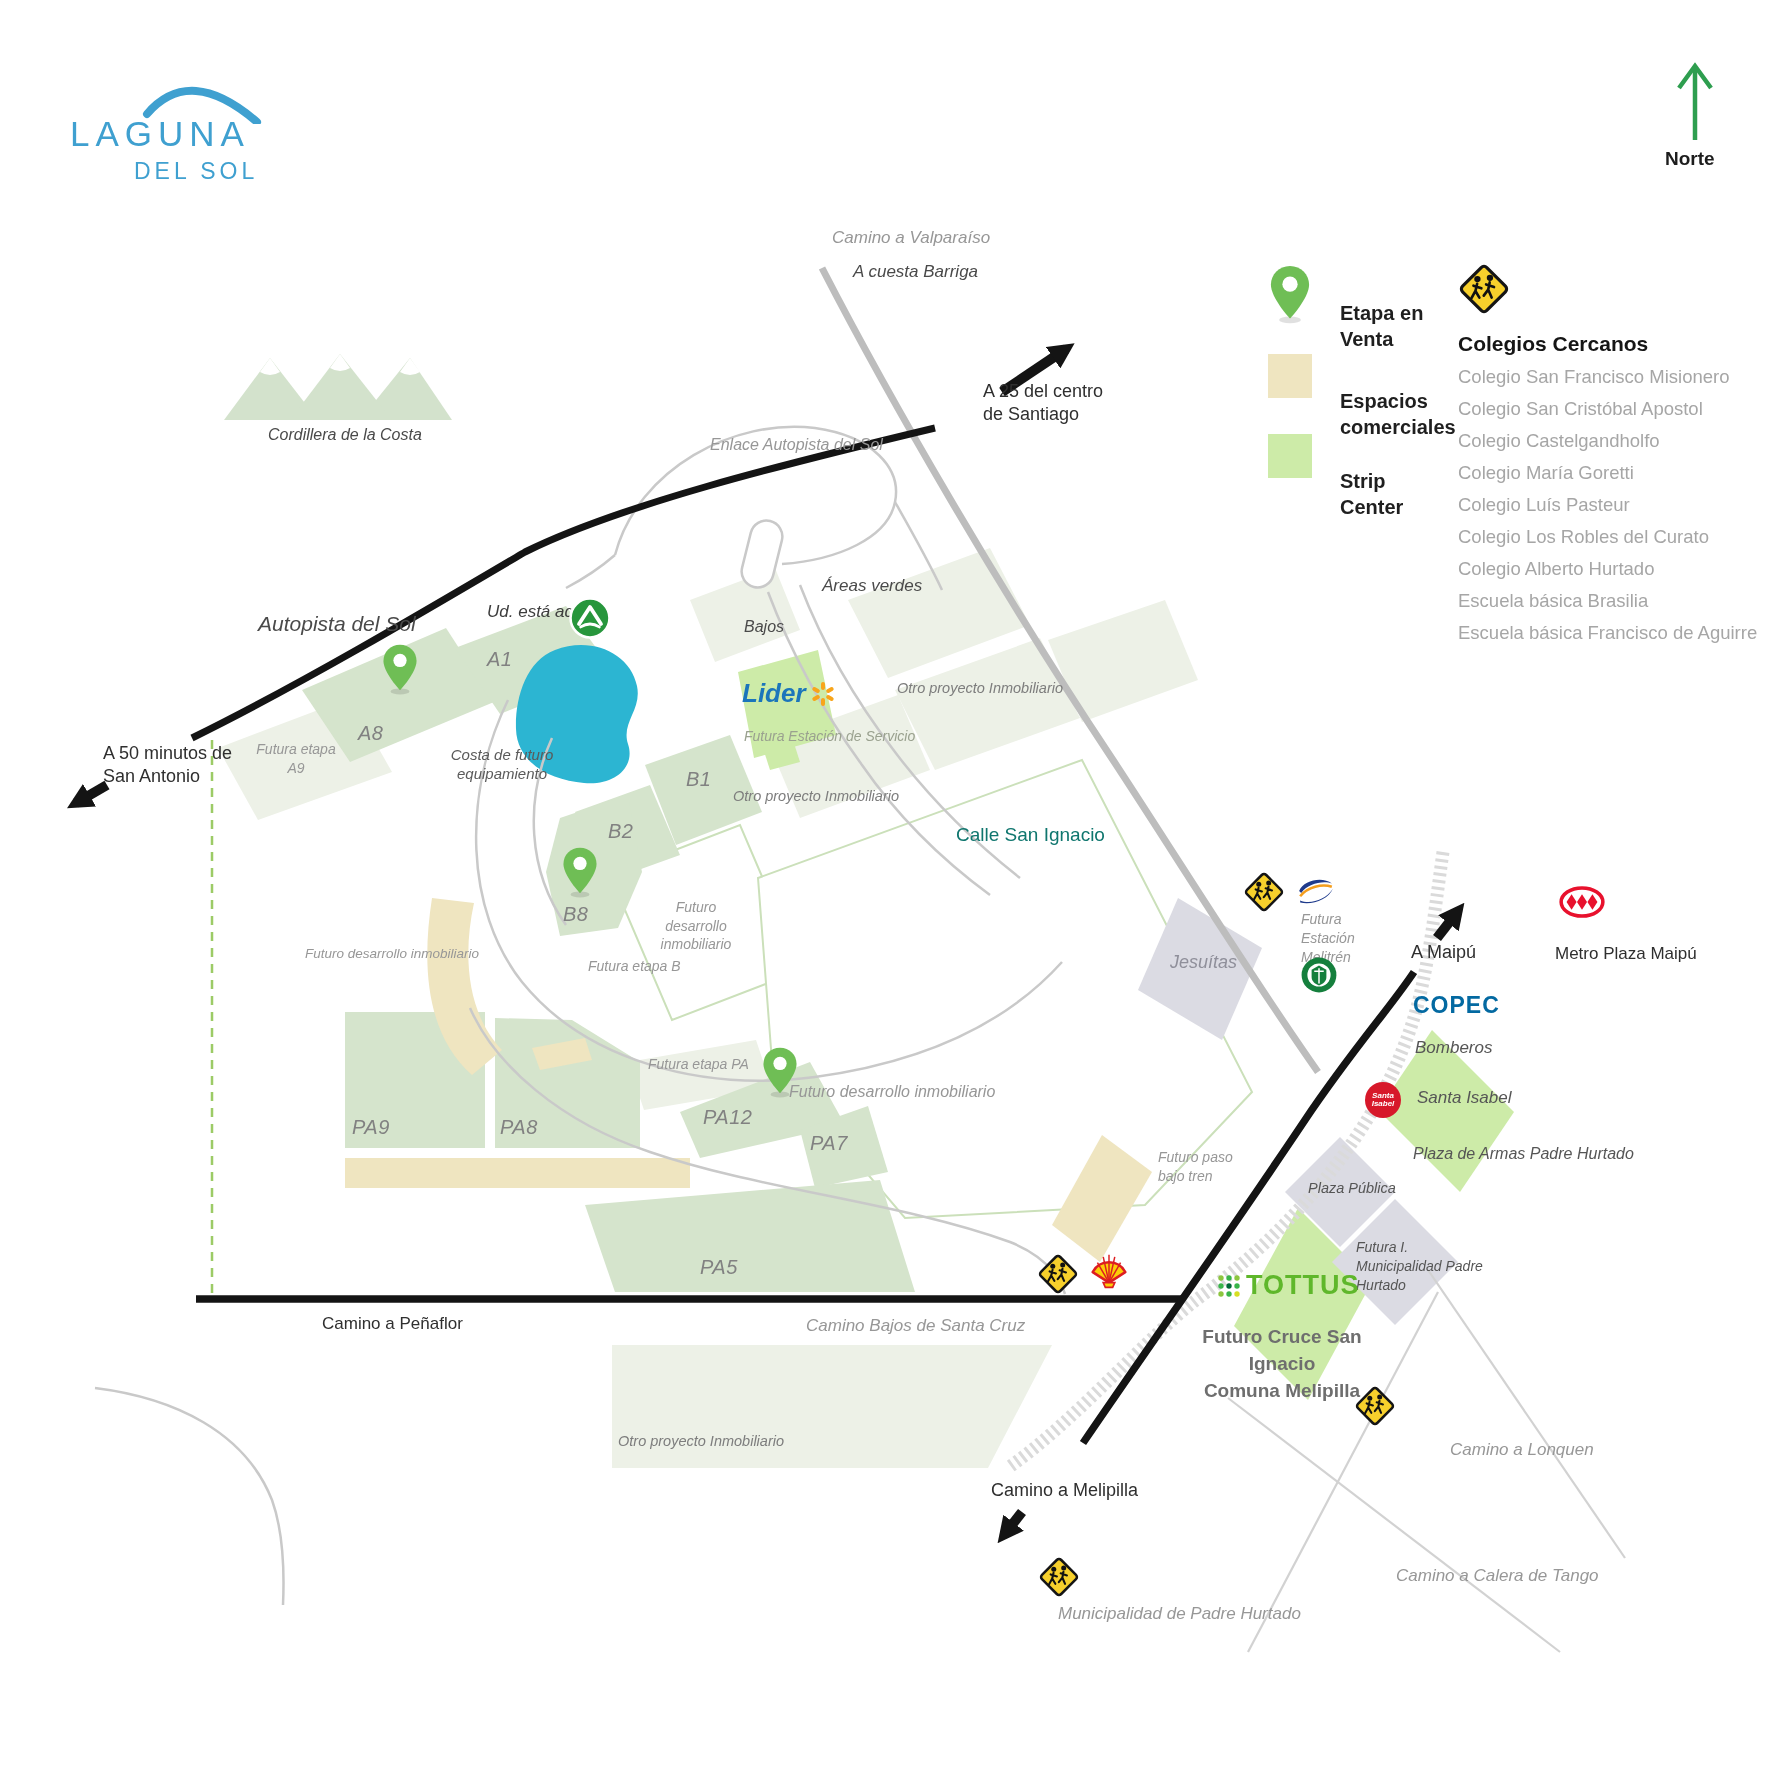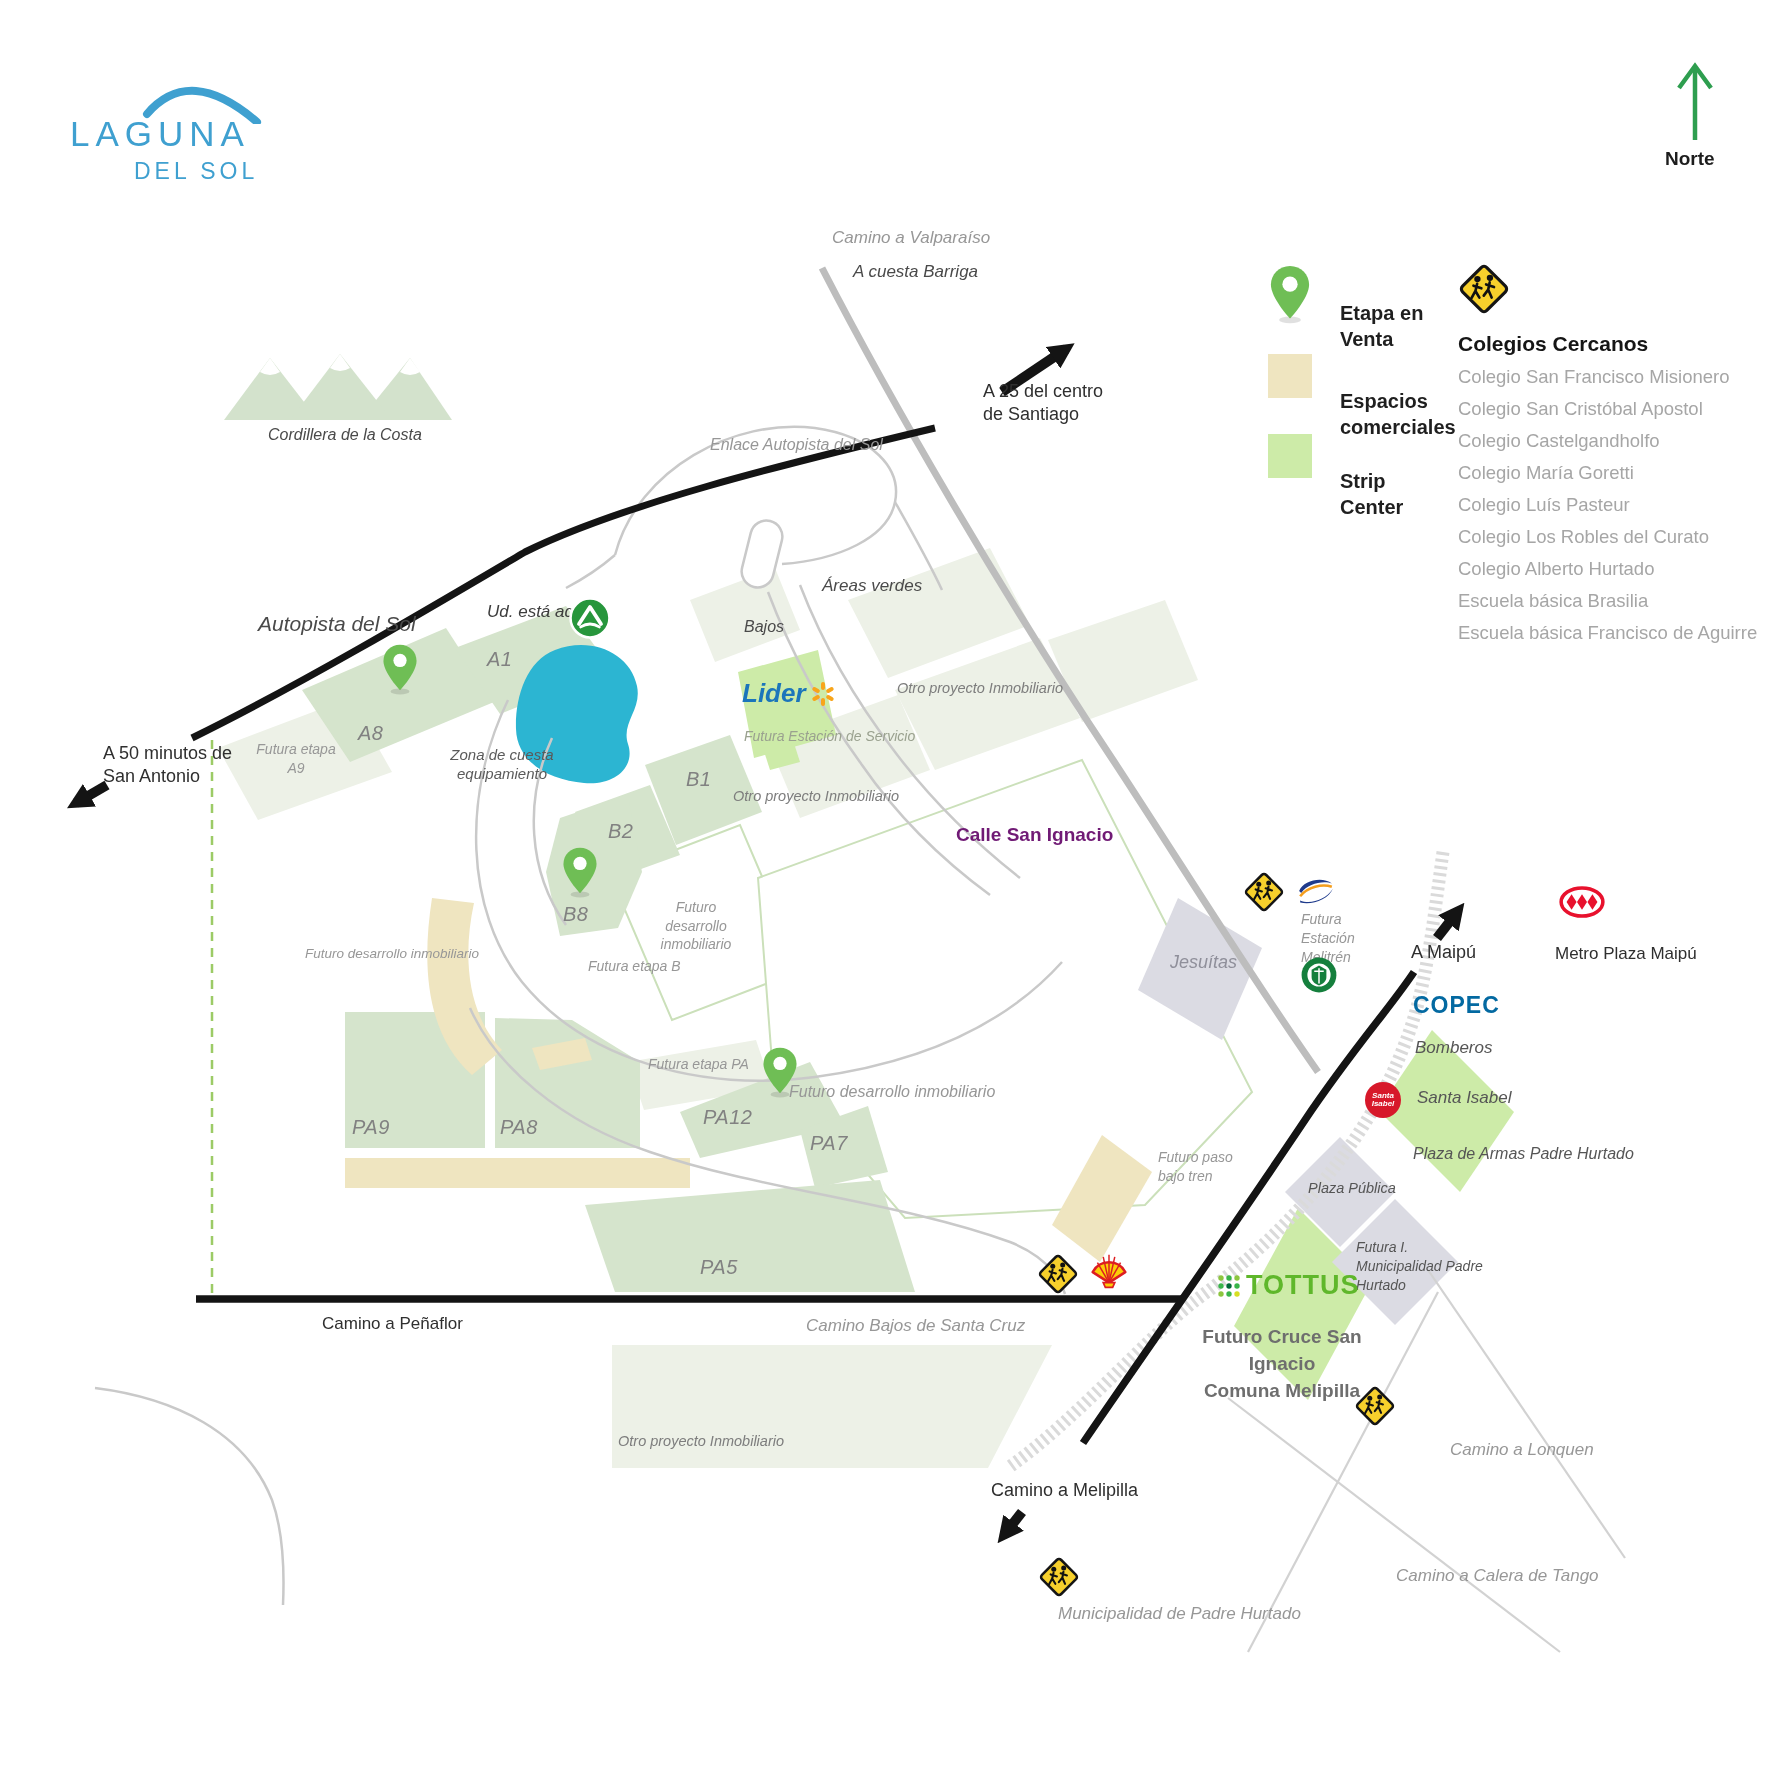--- a/index.html
+++ b/index.html
@@ -7,21 +7,21 @@
           font-family:"Liberation Sans",sans-serif;}
   .abs{position:absolute;}
   .nowrap{white-space:nowrap;}
   .ctr{text-align:center;}
   
   .it-light{font-style:italic;color:#979797;}
   .it-mid{font-style:italic;color:#7d7d7d;}
   .it-dark{font-style:italic;color:#4a4a4a;}
   .up-dark{color:#2f2f2f;}
   .plot-lbl{color:#818181;font-size:20px;letter-spacing:.5px;white-space:nowrap;font-style:italic;}
-  .bold-map{font-weight:bold;color:#701a75;}
+  .bold-map{font-weight:normal;color:#0f766e;}
   
   .brand-laguna{color:#3FA0D0;font-size:35px;letter-spacing:6px;white-space:nowrap;}
   .brand-delsol{color:#3FA0D0;font-size:23px;letter-spacing:4px;white-space:nowrap;}
   
   .legend-label{font-weight:bold;color:#1f1f1f;font-size:20px;line-height:26px;margin-top:28px;}
   .colegios-title{font-weight:bold;color:#151515;font-size:21px;white-space:nowrap;}
   .colegio{color:#A6A6A6;font-size:18.5px;margin-bottom:10px;white-space:nowrap;}
   .norte-lbl{font-weight:bold;color:#1d1d1d;font-size:19px;}
   
   .lider{color:#1B75BB;font-weight:bold;font-style:italic;font-size:26px;letter-spacing:0;}
@@ -277,21 +277,21 @@
   <div class="abs it-light nowrap" style="left:1450px;top:1440px;font-size:17px">Camino a Lonquen</div>
   <div class="abs it-light nowrap" style="left:1396px;top:1566px;font-size:17px">Camino a Calera de Tango</div>
   <div class="abs it-light nowrap" style="left:1058px;top:1604px;font-size:17px">Municipalidad de Padre Hurtado</div>
 
   <div class="abs it-dark nowrap" style="left:487px;top:602px;font-size:17px;color:#3d3d3d">Ud. está aquí</div>
   <svg class="abs" style="left:568px;top:596px" width="44" height="44">
       <use href="#sym-marker"></use>
     </svg>
 
   <div class="abs it-light ctr" style="left:250px;top:740px;font-size:14px;width:92px;line-height:19px">Futura etapa A9</div>
-  <div class="abs ctr" style="left:448px;top:745px;font-size:15px;width:108px;line-height:19px;font-style:italic;color:#5a5a5a">Zona de cuesta equipamiento</div>
+  <div class="abs ctr" style="left:448px;top:745px;font-size:15px;width:108px;line-height:19px;font-style:italic;color:#5a5a5a">Costa de futuro equipamiento</div>
 
   <div class="abs logo-row" style="left:742px;top:678px">
     <span class="lider">Lider</span>
     <svg width="26" height="26">
         <use href="#sym-spark"></use>
       </svg>
   </div>
   <div class="abs nowrap" style="left:744px;top:728px;font-size:14px;font-style:italic;color:#9AA18F">Futura Estación de Servicio</div>
 
   <div class="abs it-mid nowrap" style="left:897px;top:680px;font-size:14.5px">Otro proyecto Inmobiliario</div>

